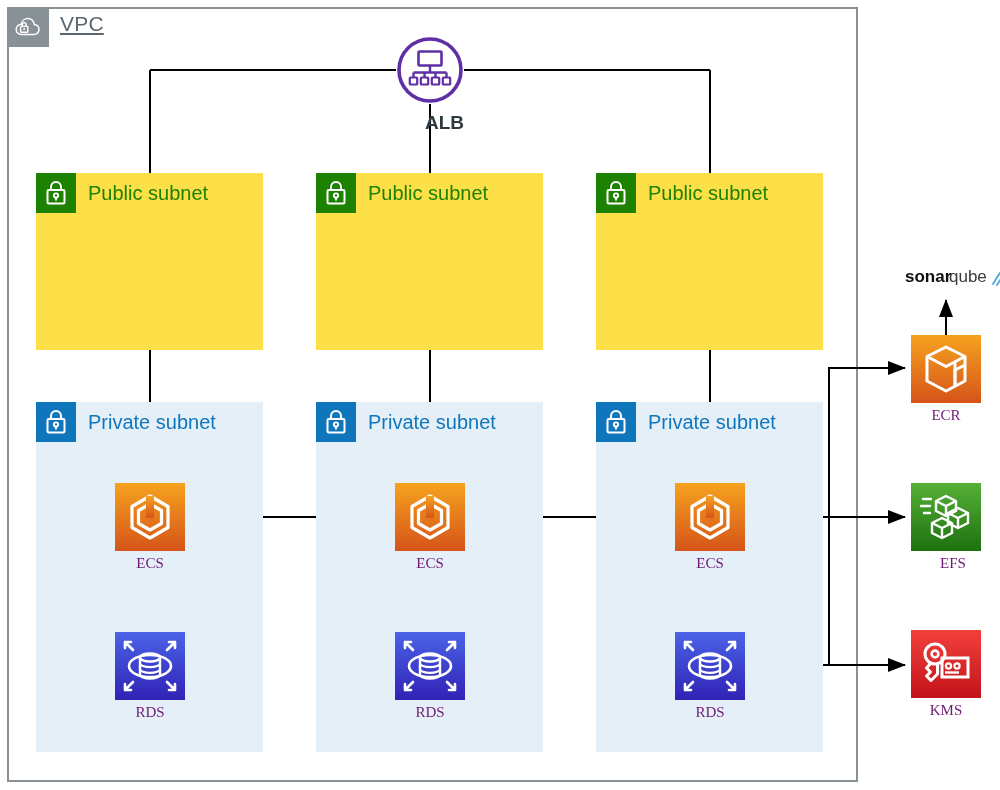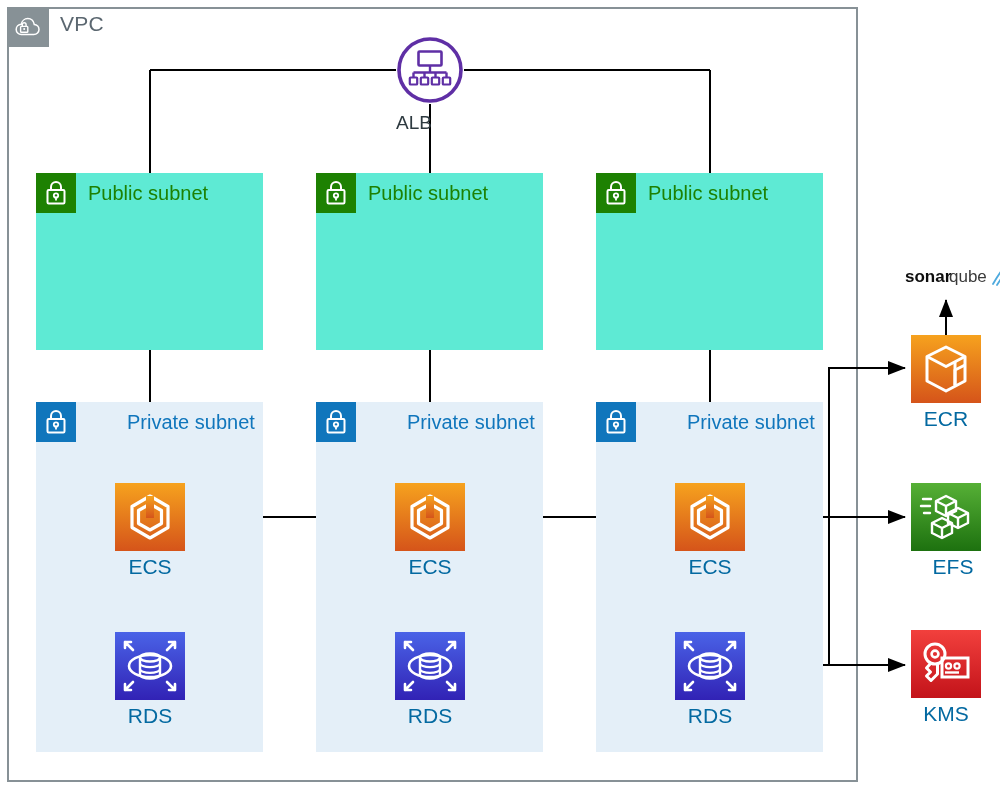--- a/index.html
+++ b/index.html
@@ -17,64 +17,64 @@
     border: 2px solid #879196; background: transparent;
   }
   .vpc-header {
     position: absolute; left: 7px; top: 7px;
     width: 42px; height: 40px;
     background: #879196;
     display: flex; align-items: center; justify-content: center;
   }
   .vpc-title {
     position: absolute; left: 60px; top: 12px;
-    font-size: 21px; color: #5b6770; letter-spacing: .2px;
+    font-size: 21px; color: #5b6770; letter-spacing: .2px; text-decoration: underline;
   }
 
   
   .subnet {
     position: absolute;
     display: block;
   }
-  .subnet.public  { background: #5eead4; text-align: center; }
+  .subnet.public  { background: #fde047; text-align: center; }
   .subnet.private { background: #e4eff8; }
   .subnet-badge {
     position: absolute; left: 0; top: 0;
     width: 40px; height: 40px;
     display: flex; align-items: center; justify-content: center;
   }
   .public  .subnet-badge { background: #1d8102; }
   .private .subnet-badge { background: #1076bc; }
   .subnet-label {
     position: absolute; top: 9px; left: 52px;
     font-size: 20px; white-space: nowrap;
   }
   .public  .subnet-label { color: #1d8102; }
-  .private .subnet-label { color: #1076bc; margin-left: 39px; }
+  .private .subnet-label { color: #1076bc; }
 
   
   .node { position: absolute; }
   .node-icon {
     width: 70px; height: 68px;
     display: block;
   }
   .node-label {
     position: absolute; left: 50%; transform: translateX(-50%);
     top: 72px;
-    font-size: 21px; color: #0369a1; white-space: nowrap;
+    font-size: 15px; color: #701a75; white-space: nowrap; font-family: Liberation Serif, serif;
   }
 
   
   .alb-circle {
     position: absolute; left: 396px; top: 36px;
     width: 68px; height: 68px;
   }
   .alb-label {
     position: absolute; left: 396px; top: 112px; width: 68px;
-    text-align: left; font-size: 19px; color: #2e3a40;
+    text-align: right; font-size: 19px; color: #2e3a40; font-weight: bold;
   }
 
   
   .sonarqube {
     position: absolute; left: 893px; top: 260px;
     width: 104px; height: 34px; margin-left: 12px;
   }
 
   
   #wires { position: absolute; left: 0; top: 0; width: 1000px; height: 790px; }

